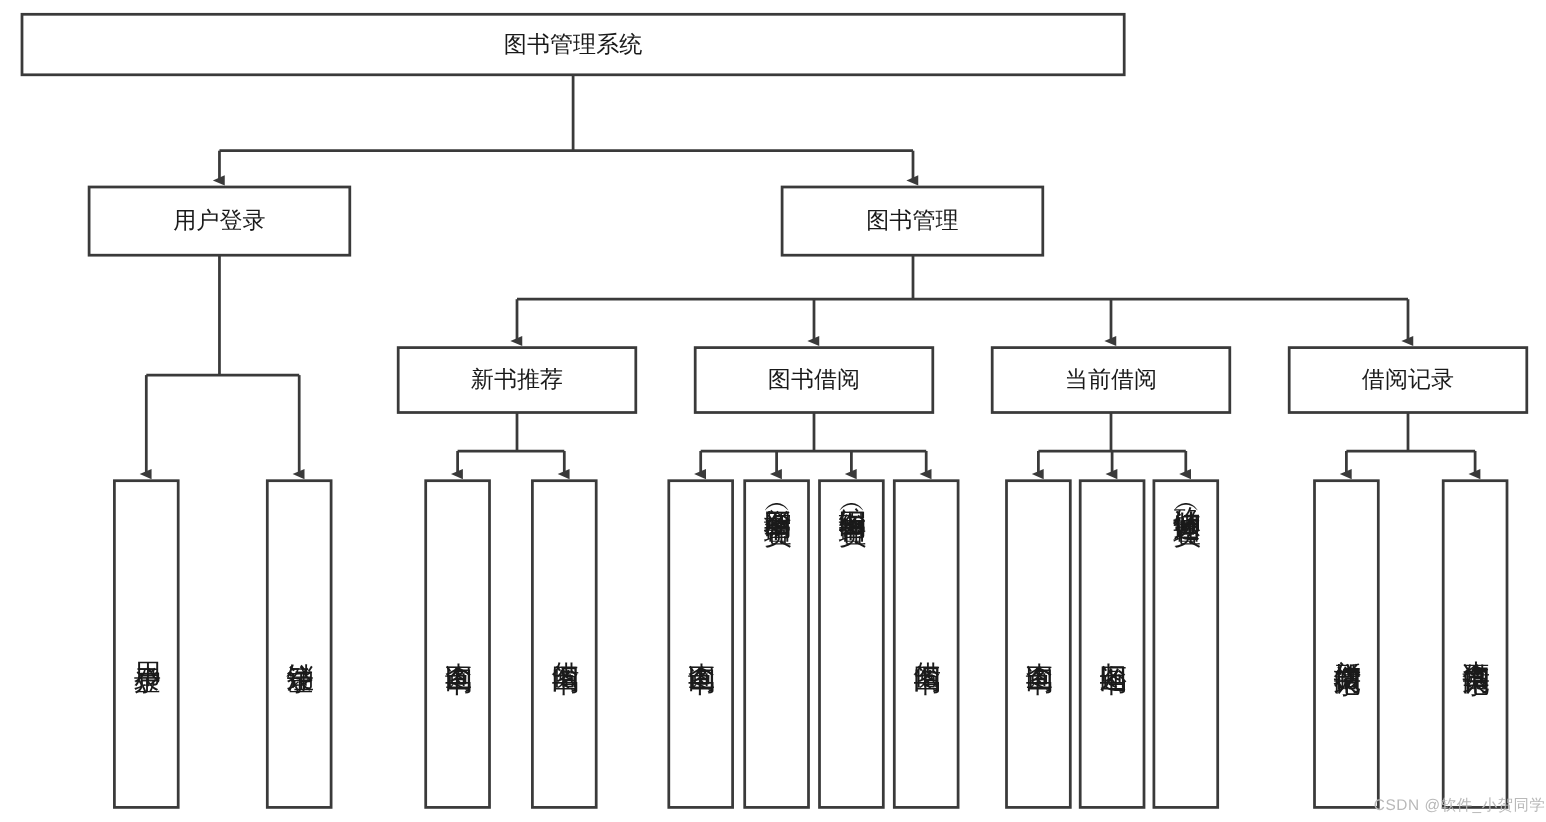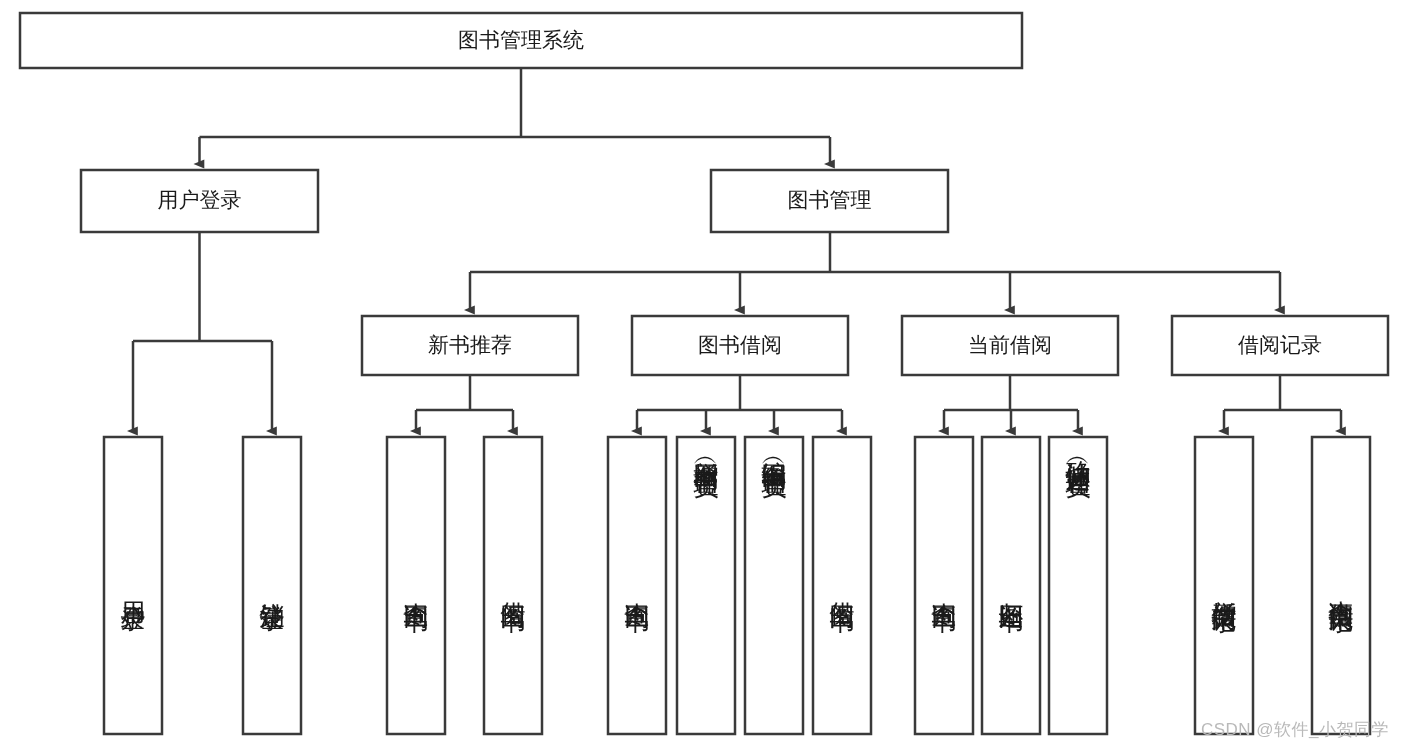--- a/index.html
+++ b/index.html
@@ -36,23 +36,23 @@
     stroke: #3a3a3a;
     stroke-width: 2.5;
     fill: none;
   }
   .arrow-head {
     fill: #3a3a3a;
     stroke: none;
   }
   .watermark {
     position: absolute;
-    right: 16px;
+    right: 0;
     bottom: 6px;
-    font-size: 17px;
+    font-size: 14px;
     color: #b9b9b9;
     font-family: "Liberation Sans", "DejaVu Sans", sans-serif;
     white-space: nowrap;
     letter-spacing: 0.5px;
   }
 </style>
 </head>
 <body>
 
 <svg id="diagram" viewBox="0 0 1405 747" xmlns="http://www.w3.org/2000/svg">

